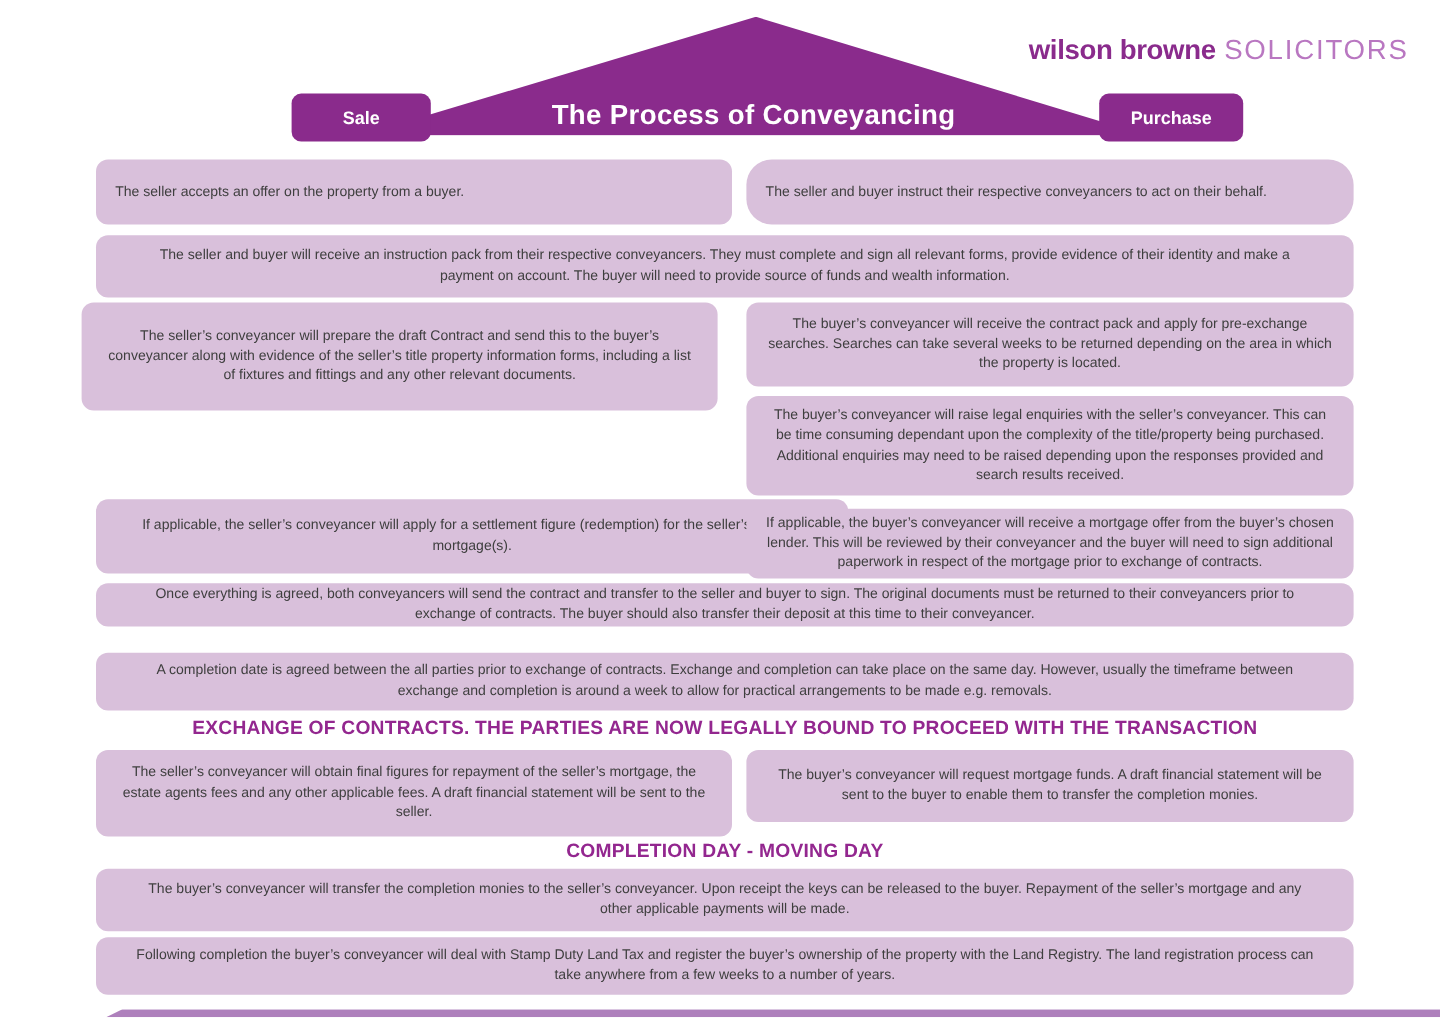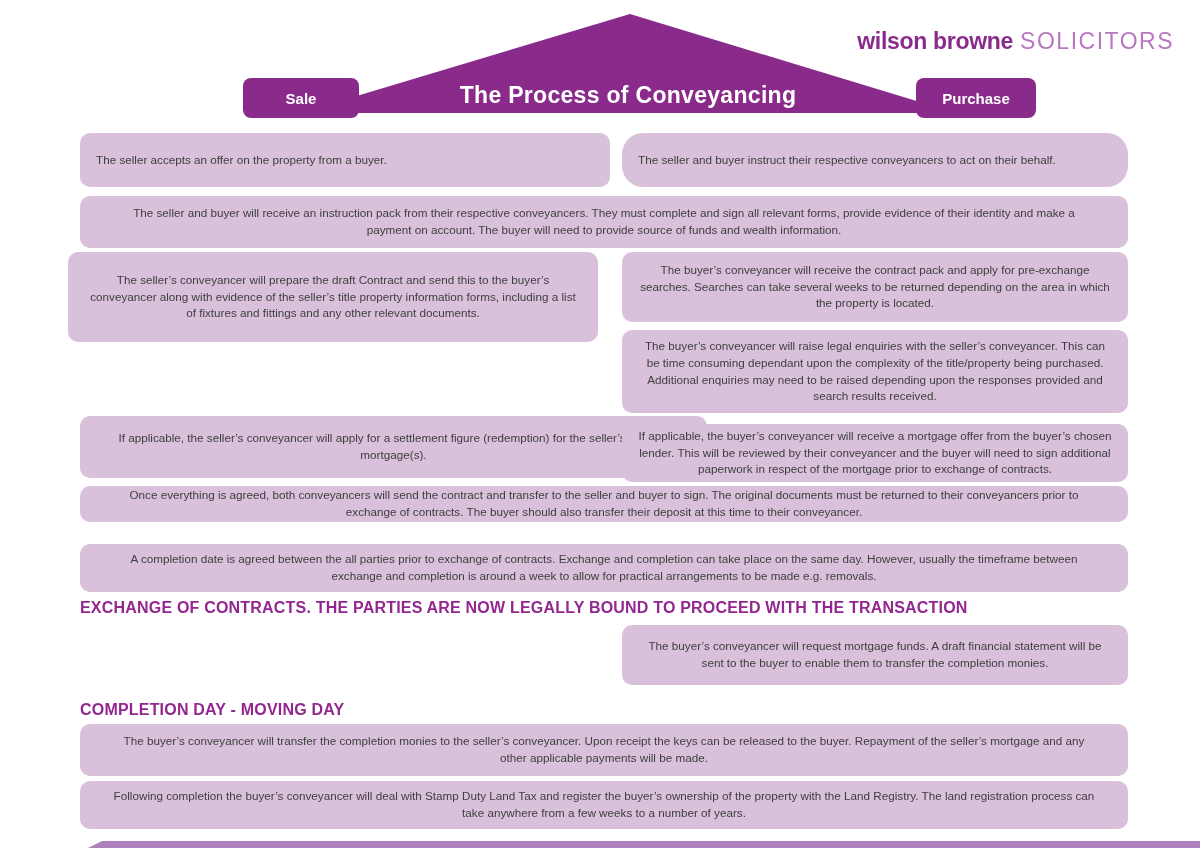--- a/index.html
+++ b/index.html
@@ -47,21 +47,21 @@
   .r4r{left:622px;top:330px;width:506px;height:83px;padding-top:6px;padding-bottom:6px;}
   .r5l{left:80px;top:416px;width:627px;height:62px;}
   .r5r{left:622px;top:412px;width:506px;height:58px;margin-top:12px;}
   .r6f{left:80px;top:486px;width:1048px;height:36px;}
   .r7f{left:80px;top:544px;width:1048px;height:48px;}
   .r8l{left:80px;top:625px;width:530px;height:72px;align-items:flex-start;}
   .r8r{left:622px;top:625px;width:506px;height:60px;align-items:flex-start;}
   .r9f{left:80px;top:724px;width:1048px;height:52px;}
   .r10f{left:80px;top:781px;width:1048px;height:48px;}
 
-  .section-heading{position:absolute;left:80px;width:1048px;text-align:left;
+  .section-heading{position:absolute;left:80px;width:1048px;text-align:center;
     color:var(--heading-purple);font-weight:bold;font-size:16px;letter-spacing:.2px;}
   .h-exchange{top:599px;}
   .h-completion{top:701px;}
 
   .footer-ribbon{position:absolute;left:88px;top:841px;width:1112px;height:7px;
     background:var(--footer-ribbon);
     -webkit-clip-path:polygon(14px 0,100% 0,100% 100%,0 100%);
     clip-path:polygon(14px 0,100% 0,100% 100%,0 100%);}
 </style>
 </head>
@@ -90,20 +90,21 @@
   <div class="box col r4r">The buyer’s conveyancer will raise legal enquiries with the seller’s conveyancer. This can be time consuming dependant upon the complexity of the title/property being purchased. Additional enquiries may need to be raised depending upon the responses provided and search results received.</div>
 
   <div class="box col r5l">If applicable, the seller’s conveyancer will apply for a settlement figure (redemption) for the seller’s existing mortgage(s).</div>
   <div class="box col r5r">If applicable, the buyer’s conveyancer will receive a mortgage offer from the buyer’s chosen lender. This will be reviewed by their conveyancer and the buyer will need to sign additional paperwork in respect of the mortgage prior to exchange of contracts.</div>
 
   <div class="box full r6f">Once everything is agreed, both conveyancers will send the contract and transfer to the seller and buyer to sign. The original documents must be returned to their conveyancers prior to exchange of contracts. The buyer should also transfer their deposit at this time to their conveyancer.</div>
   <div class="box full r7f">A completion date is agreed between the all parties prior to exchange of contracts. Exchange and completion can take place on the same day. However, usually the timeframe between exchange and completion is around a week to allow for practical arrangements to be made e.g. removals.</div>
 
   <div class="section-heading h-exchange">EXCHANGE OF CONTRACTS. THE PARTIES ARE NOW LEGALLY BOUND TO PROCEED WITH THE TRANSACTION</div>
 
+  <div class="box col r8l">The seller’s conveyancer will obtain final figures for repayment of the seller’s mortgage, the estate agents fees and any other applicable fees. A draft financial statement will be sent to the seller.</div>
   <div class="box col r8r">The buyer’s conveyancer will request mortgage funds. A draft financial statement will be sent to the buyer to enable them to transfer the completion monies.</div>
 
   <div class="section-heading h-completion">COMPLETION DAY - MOVING DAY</div>
 
   <div class="box full r9f">The buyer’s conveyancer will transfer the completion monies to the seller’s conveyancer. Upon receipt the keys can be released to the buyer. Repayment of the seller’s mortgage and any other applicable payments will be made.</div>
   <div class="box full r10f">Following completion the buyer’s conveyancer will deal with Stamp Duty Land Tax and register the buyer’s ownership of the property with the Land Registry. The land registration process can take anywhere from a few weeks to a number of years.</div>
 
   <div class="footer-ribbon"></div>
 </div>
 

